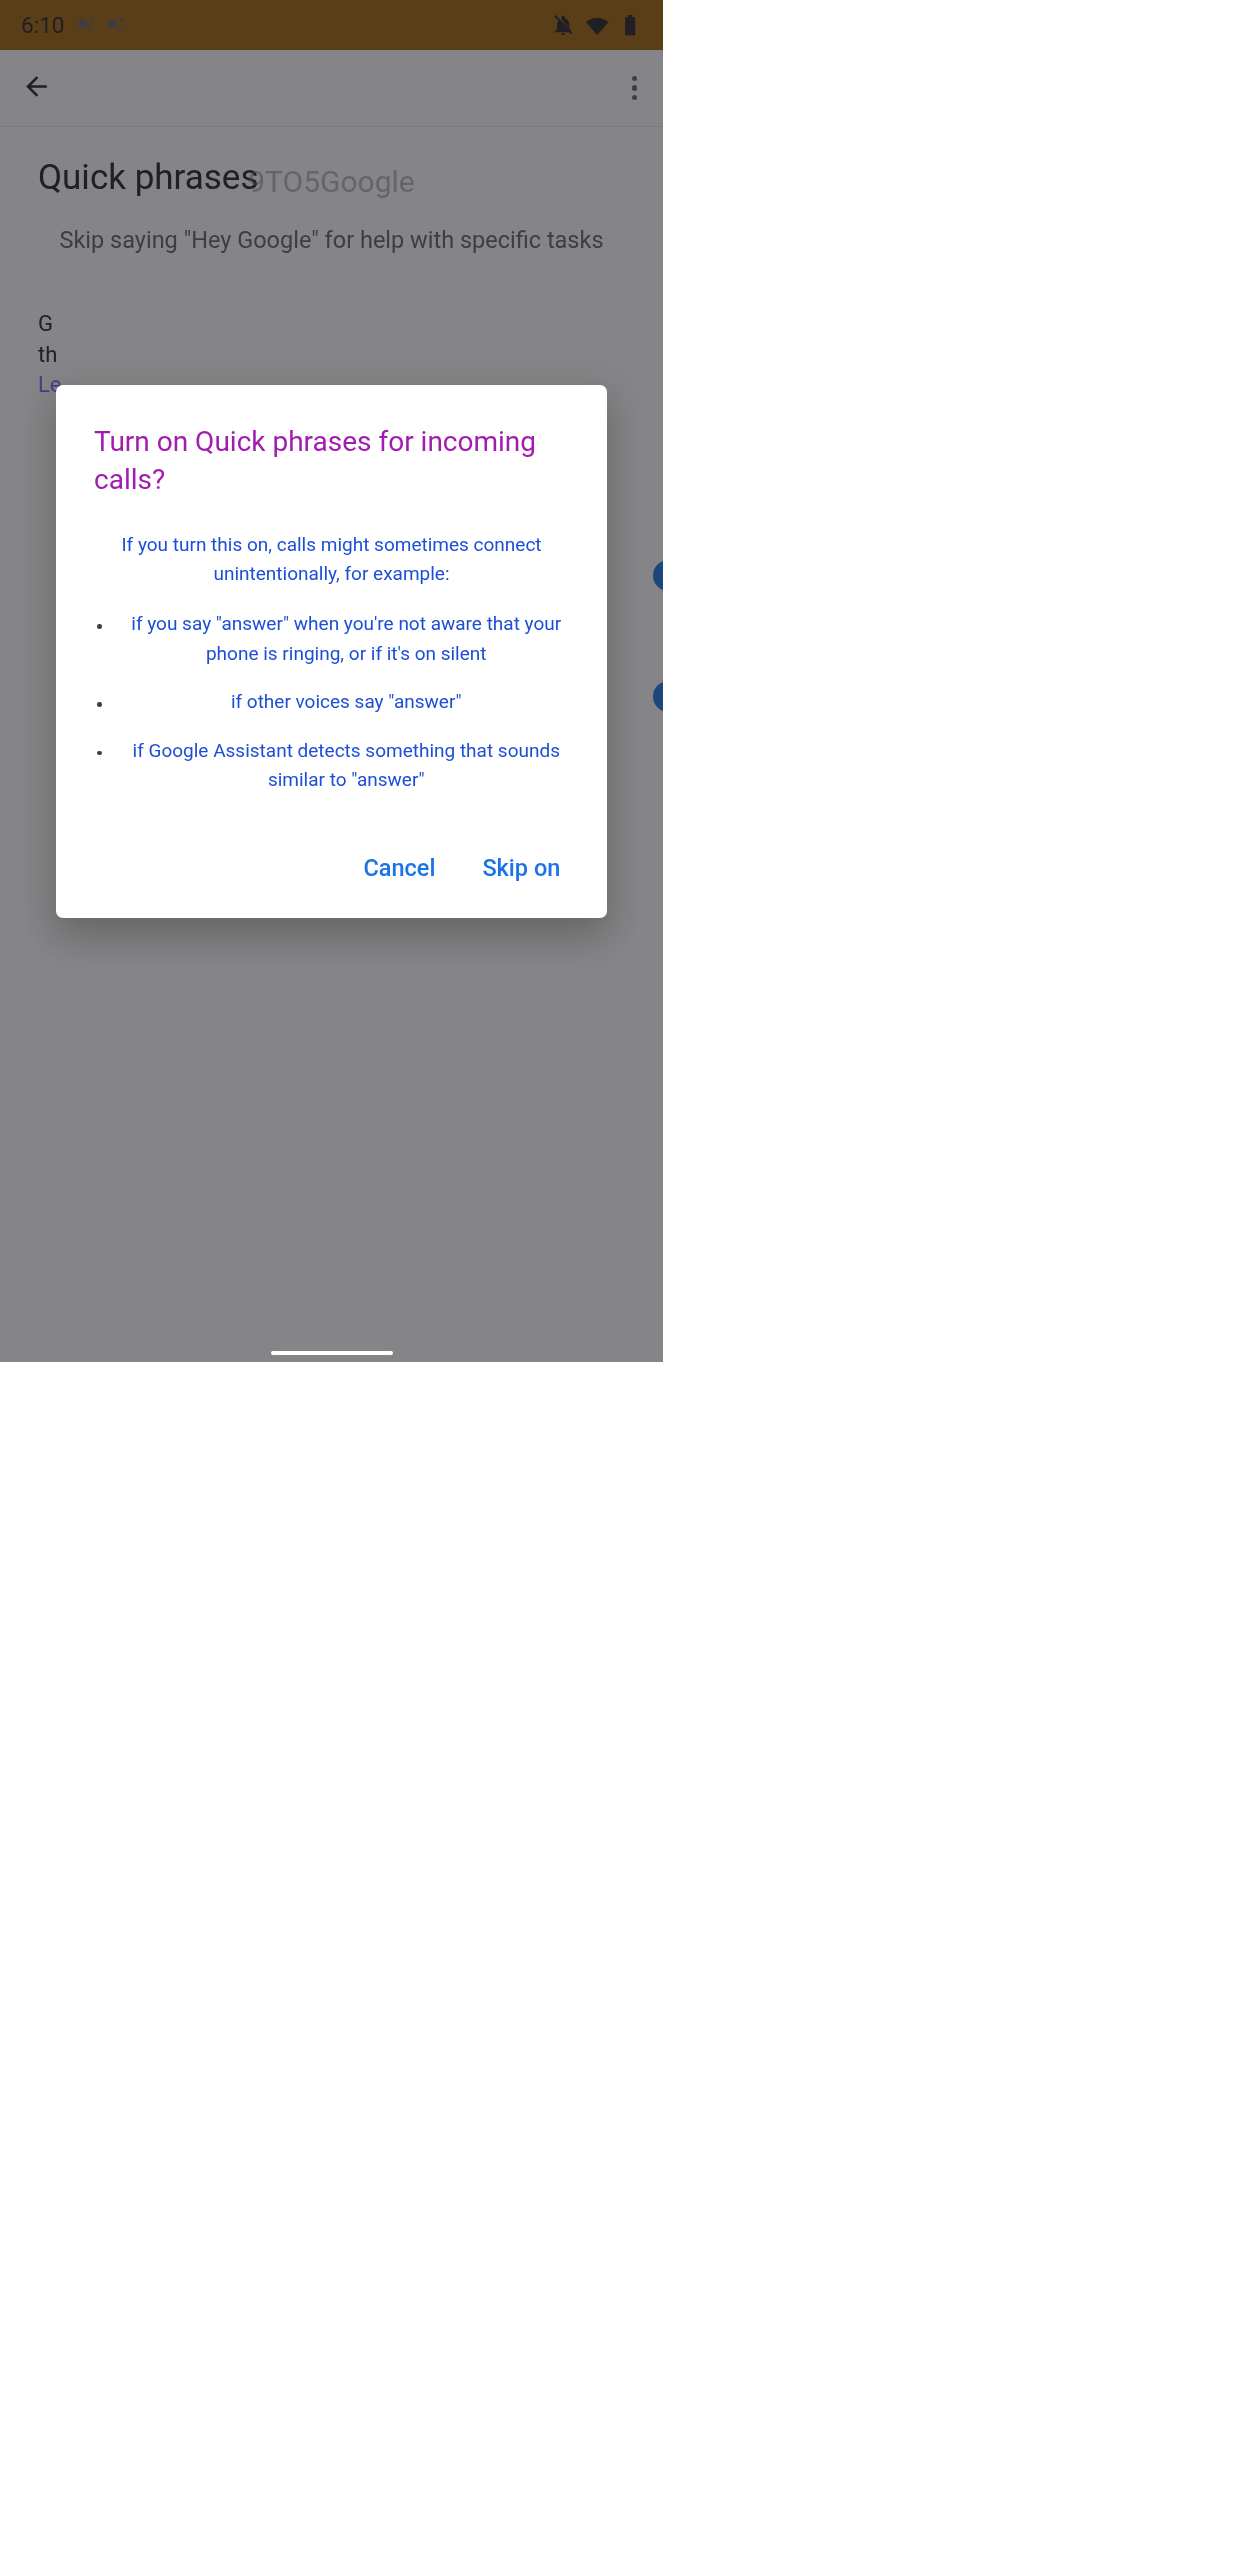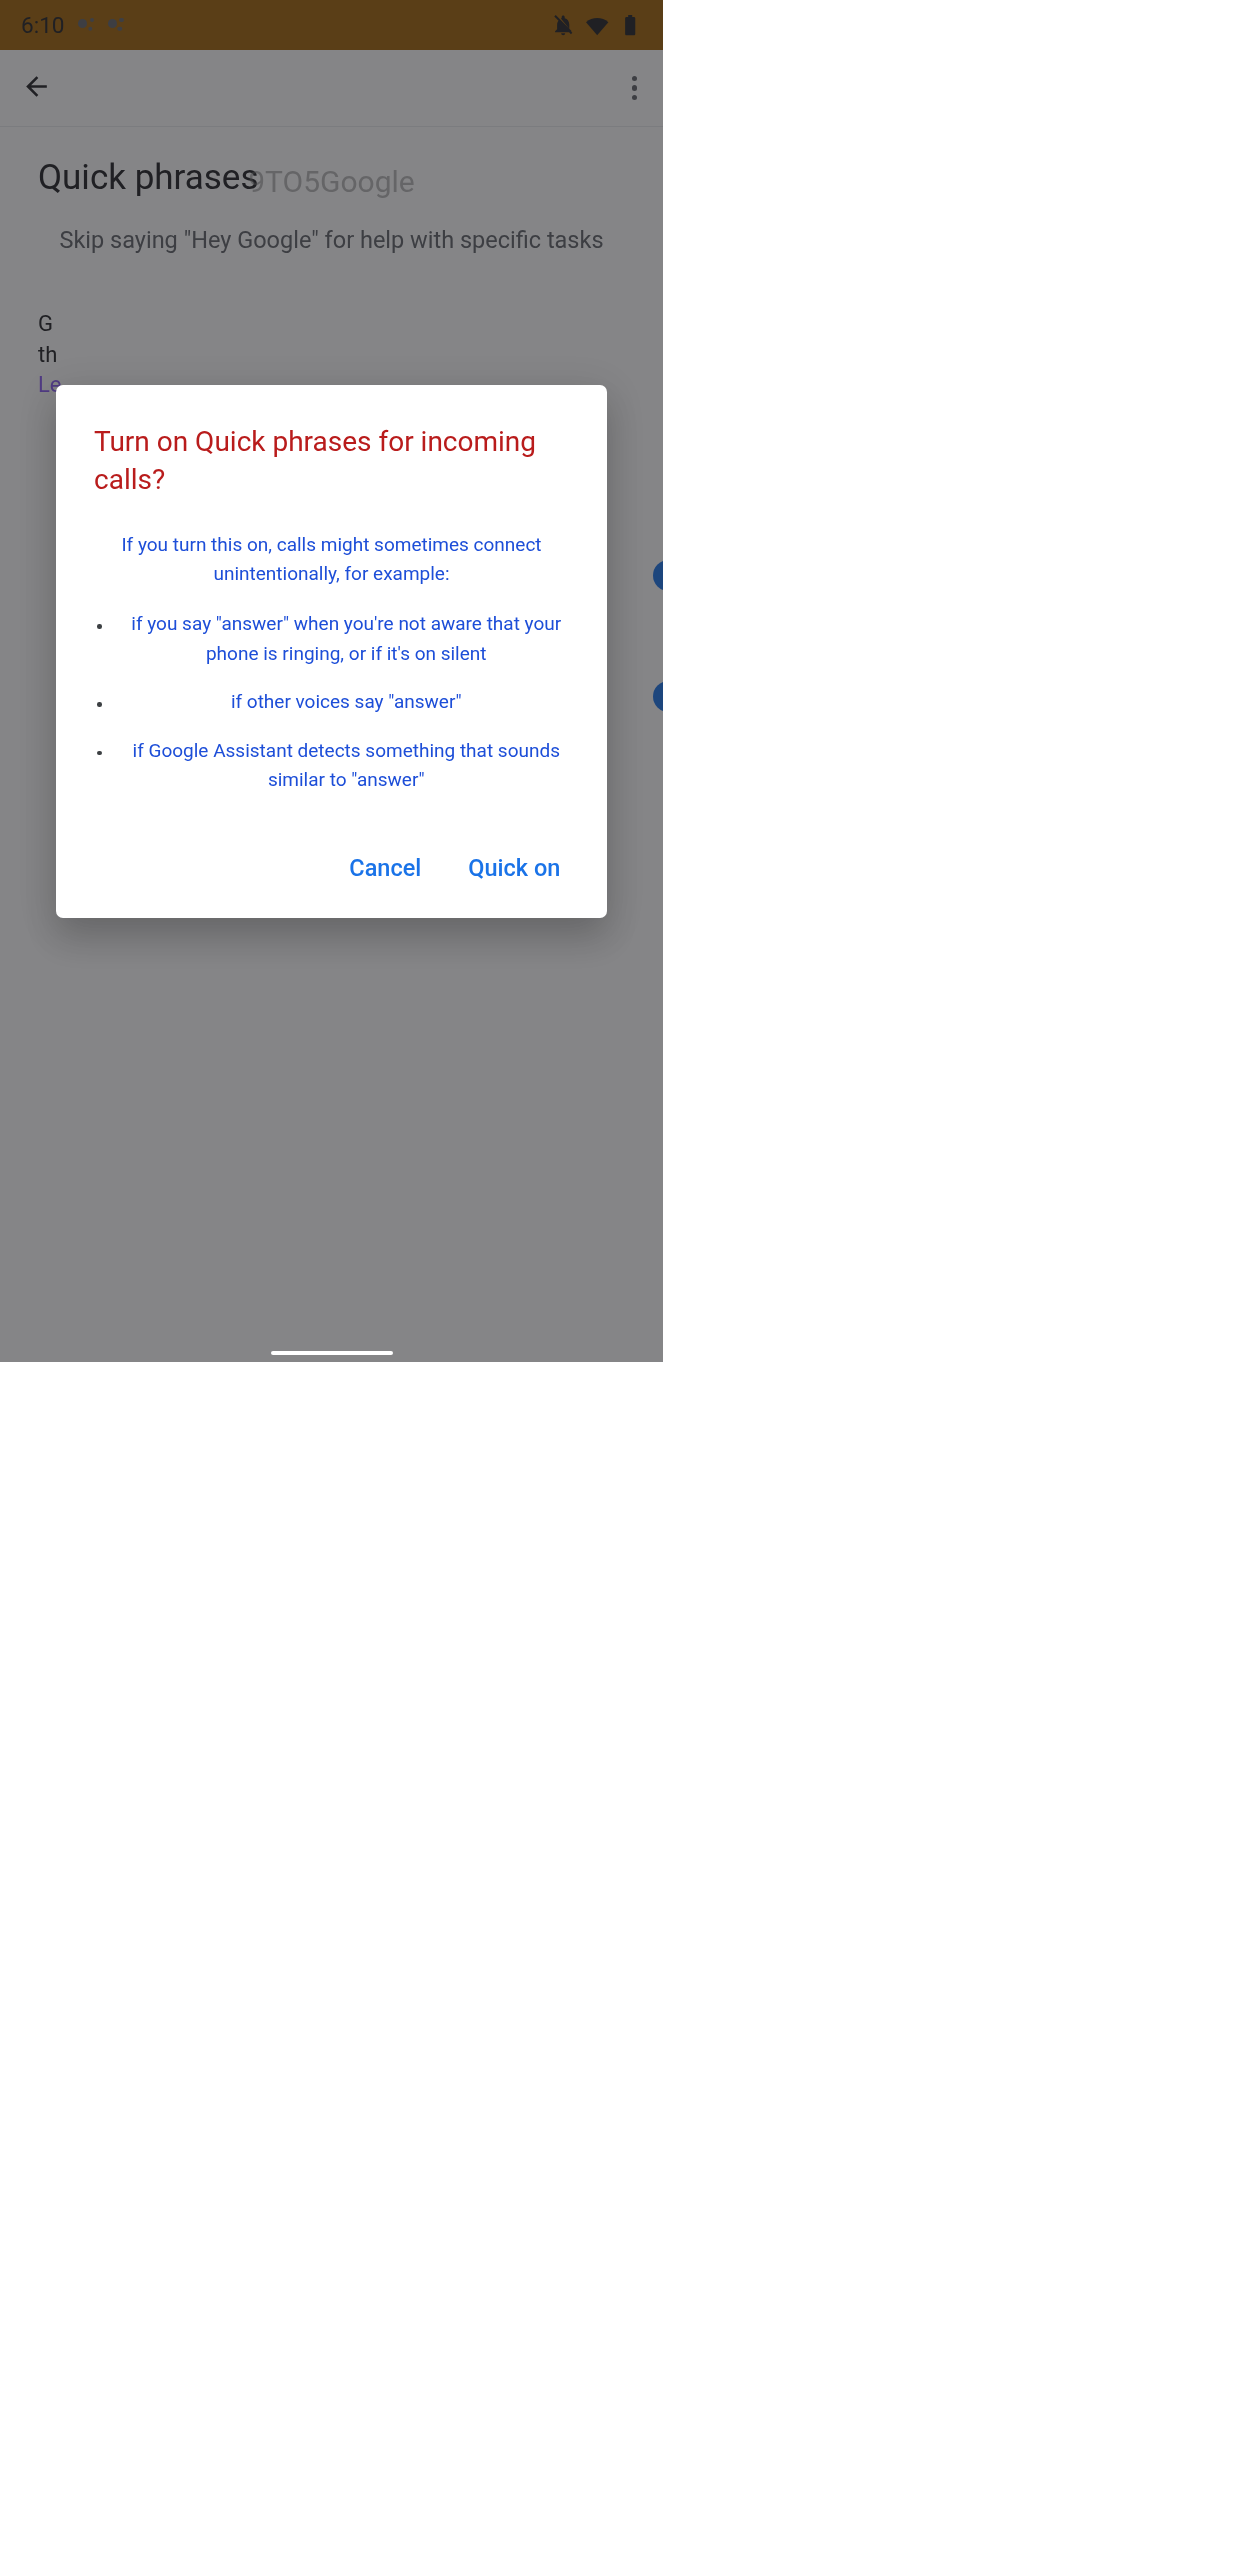--- a/index.html
+++ b/index.html
@@ -200,21 +200,21 @@
       background: #ffffff;
       border-radius: 7px;
       z-index: 10;
       padding: 38px 38px 21px 38px;
       box-shadow: 0 21px 33px rgba(0,0,0,0.14), 0 7.8px 40px rgba(0,0,0,0.12);
     }
     
     .dialog-title {
       font-size: 28px;
       font-weight: 400;
-      color: #b91c1c;
+      color: #a21caf;
       line-height: 1.35;
       margin-bottom: 31px;
     }
     
     .dialog-body {
       font-size: 19px;
       color: #1d4ed8;
       line-height: 1.55;
       text-align: center;
     }
@@ -344,18 +344,18 @@
   <div class="dialog-body">
     <p class="dialog-intro">If you turn this on, calls might sometimes connect unintentionally, for example:</p>
     <ul class="dialog-list">
       <li>if you say "answer" when you're not aware that your phone is ringing, or if it's on silent</li>
       <li>if other voices say "answer"</li>
       <li>if Google Assistant detects something that sounds similar to "answer"</li>
     </ul>
   </div>
   <div class="dialog-actions">
     <button class="dialog-button">Cancel</button>
-    <button class="dialog-button">Quick on</button>
+    <button class="dialog-button">Skip on</button>
   </div>
 </div>
 
 <div class="nav-bar"></div>
 
 
 </body></html>

